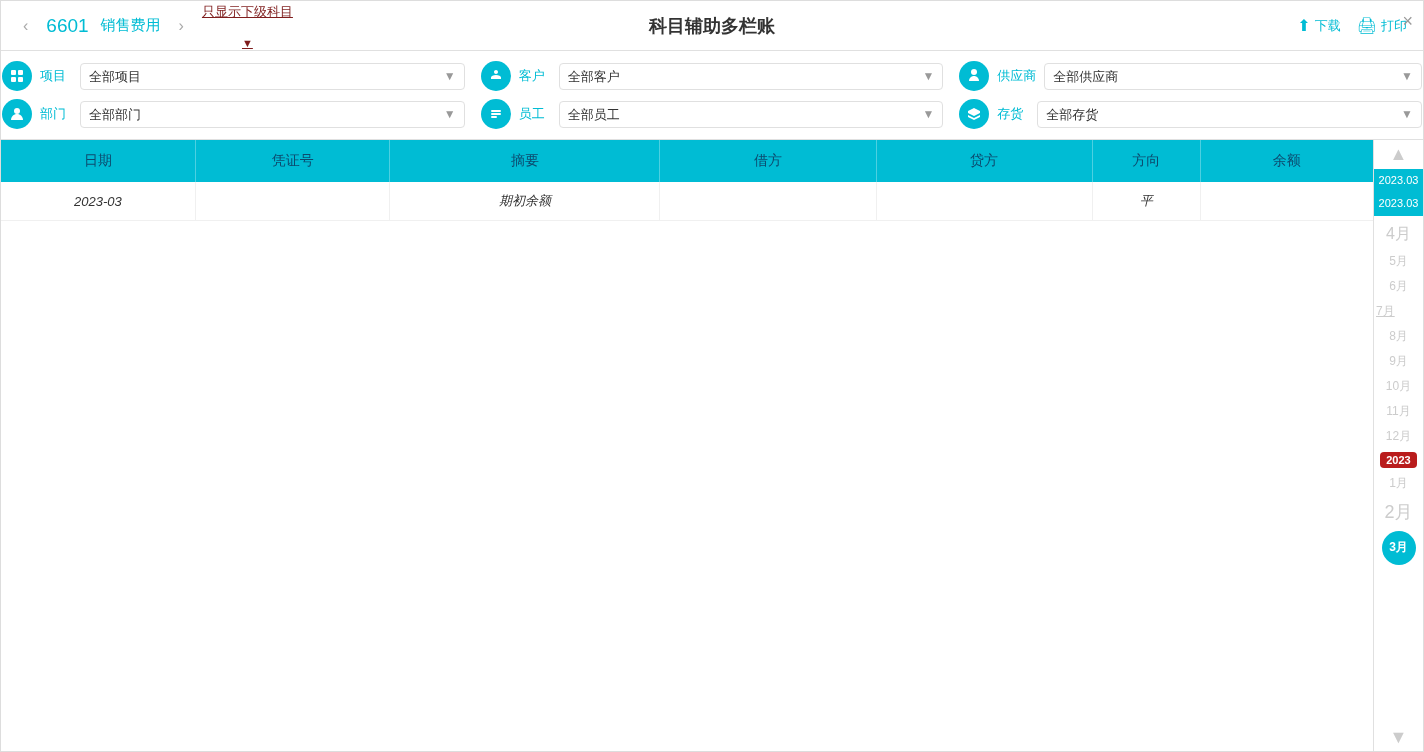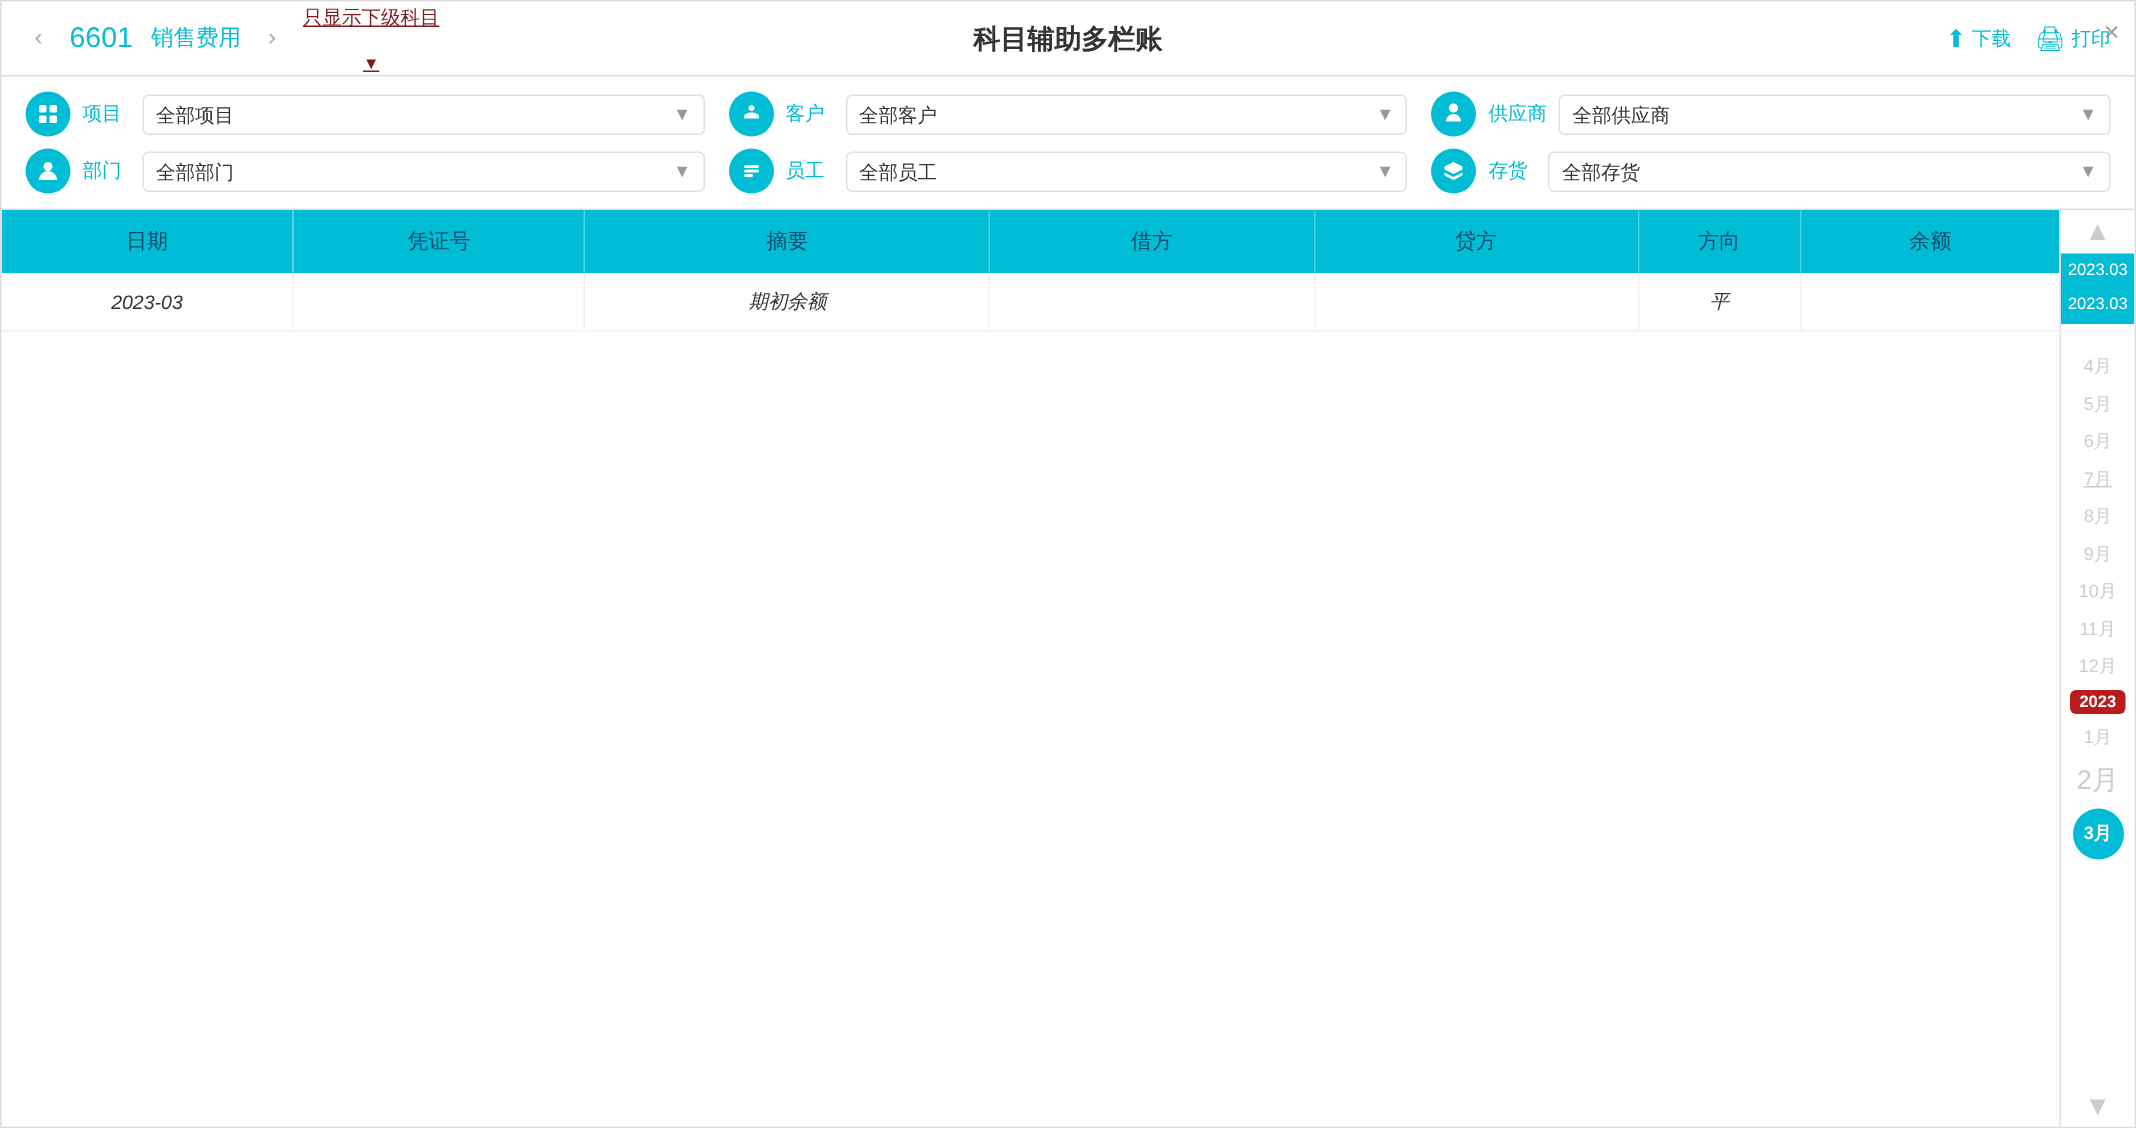--- a/index.html
+++ b/index.html
@@ -10,21 +10,21 @@
     
     .header { display: flex; align-items: center; padding: 10px 16px; border-bottom: 1px solid #e0e0e0; gap: 12px; position: relative; height: 50px; }
     .nav-arrow { color: #aaa; cursor: pointer; font-size: 16px; background: none; border: none; padding: 2px 6px; }
     .show-sub { color: #7f1d1d; text-decoration: underline; cursor: pointer; border: none; background: none; font-size: 13px; display: flex; align-items: center; gap: 16px; flex-direction: column; }
     .page-title { position: absolute; left: 50%; transform: translateX(-50%); font-size: 18px; font-weight: bold; color: #333; }
     .header-actions { margin-left: auto; display: flex; gap: 16px; }
     .action-btn { display: flex; align-items: center; gap: 4px; color: #00bcd4; cursor: pointer; border: none; background: none; font-size: 13px; }
     .close-btn { position: absolute; right: 10px; top: 10px; background: none; border: none; font-size: 18px; cursor: pointer; color: #999; }
     
     
-    .filters { padding: 10px 16px; display: grid; grid-template-columns: repeat(3, 1fr); gap: 8px 16px; border-bottom: 1px solid #e0e0e0; }
+    .filters { padding: 10px 1px; display: grid; grid-template-columns: repeat(3, 1fr); gap: 8px 16px; border-bottom: 1px solid #e0e0e0; }
     .filter-row { display: flex; align-items: center; gap: 8px; }
     .filter-icon { width: 30px; height: 30px; border-radius: 50%; display: flex; align-items: center; justify-content: center; color: white; font-size: 14px; flex-shrink: 0; }
     .filter-icon.teal { background: #00bcd4; }
     .filter-label { color: #00bcd4; font-size: 13px; min-width: 32px; }
     .select-wrapper { flex: 1; position: relative; border: 1px solid #e0e0e0; border-radius: 4px; padding: 0; }
     .select-wrapper select { width: 100%; padding: 5px 28px 5px 8px; border: none; outline: none; background: transparent; font-size: 13px; color: #333; appearance: none; cursor: pointer; }
     .select-arrow { position: absolute; right: 8px; top: 50%; transform: translateY(-50%); color: #999; pointer-events: none; font-size: 12px; }
     table { width: 100%; border-collapse: collapse; }
     thead tr { background: #00bcd4; color: #0c4a6e; }
     thead th { padding: 12px 8px; text-align: center; font-weight: normal; font-size: 14px; border-right: 1px solid rgba(255,255,255,0.3); }
@@ -204,24 +204,24 @@
     <div style="width:50px;border-left:1px solid #e0e0e0;display:flex;flex-direction:column;align-items:center;overflow:hidden;background:#fff;flex-shrink:0;">
       <div style="color:#ccc;font-size:18px;cursor:pointer;padding:4px;">▲</div>
 
       <div style="background:#00bcd4;color:white;width:100%;text-align:center;padding:4px 2px;font-size:11px;cursor:pointer;line-height:1.4;">
         <span>2023.03</span>
       </div>
       <div style="background:#00bcd4;color:white;width:100%;text-align:center;padding:4px 2px;font-size:11px;cursor:pointer;line-height:1.4;margin-bottom:4px;">
         <span>2023.03</span>
       </div>
 
-      <div style="color:#ccc;font-size:12px;padding:4px 2px;cursor:pointer;text-align:center;width:100%;margin-top:12px;">4月</div>
+      <div style="color:#ccc;font-size:16px;padding:4px 2px;cursor:pointer;text-align:center;width:100%;">4月</div>
       <div style="color:#ccc;font-size:12px;padding:4px 2px;cursor:pointer;text-align:center;width:100%;">5月</div>
       <div style="color:#ccc;font-size:12px;padding:4px 2px;cursor:pointer;text-align:center;width:100%;">6月</div>
-      <div style="color:#ccc;font-size:12px;padding:4px 2px;cursor:pointer;text-align:center;width:100%;text-decoration:underline;">7月</div>
+      <div style="color:#ccc;font-size:12px;padding:4px 2px;cursor:pointer;width:100%;text-decoration:underline;">7月</div>
       <div style="color:#ccc;font-size:12px;padding:4px 2px;cursor:pointer;text-align:center;width:100%;">8月</div>
       <div style="color:#ccc;font-size:12px;padding:4px 2px;cursor:pointer;text-align:center;width:100%;">9月</div>
       <div style="color:#ccc;font-size:12px;padding:4px 2px;cursor:pointer;text-align:center;width:100%;">10月</div>
       <div style="color:#ccc;font-size:12px;padding:4px 2px;cursor:pointer;text-align:center;width:100%;">11月</div>
       <div style="color:#ccc;font-size:12px;padding:4px 2px;cursor:pointer;text-align:center;width:100%;">12月</div>
 
       <div style="background:#b91c1c;color:white;border-radius:4px;padding:2px 6px;font-size:11px;font-weight:bold;margin:3px auto;cursor:pointer;text-align:center;">2023</div>
 
       <div style="color:#ccc;font-size:12px;padding:4px 2px;cursor:pointer;text-align:center;width:100%;">1月</div>
       <div style="color:#ccc;font-size:18px;padding:4px 2px;cursor:pointer;text-align:center;width:100%;">2月</div>

